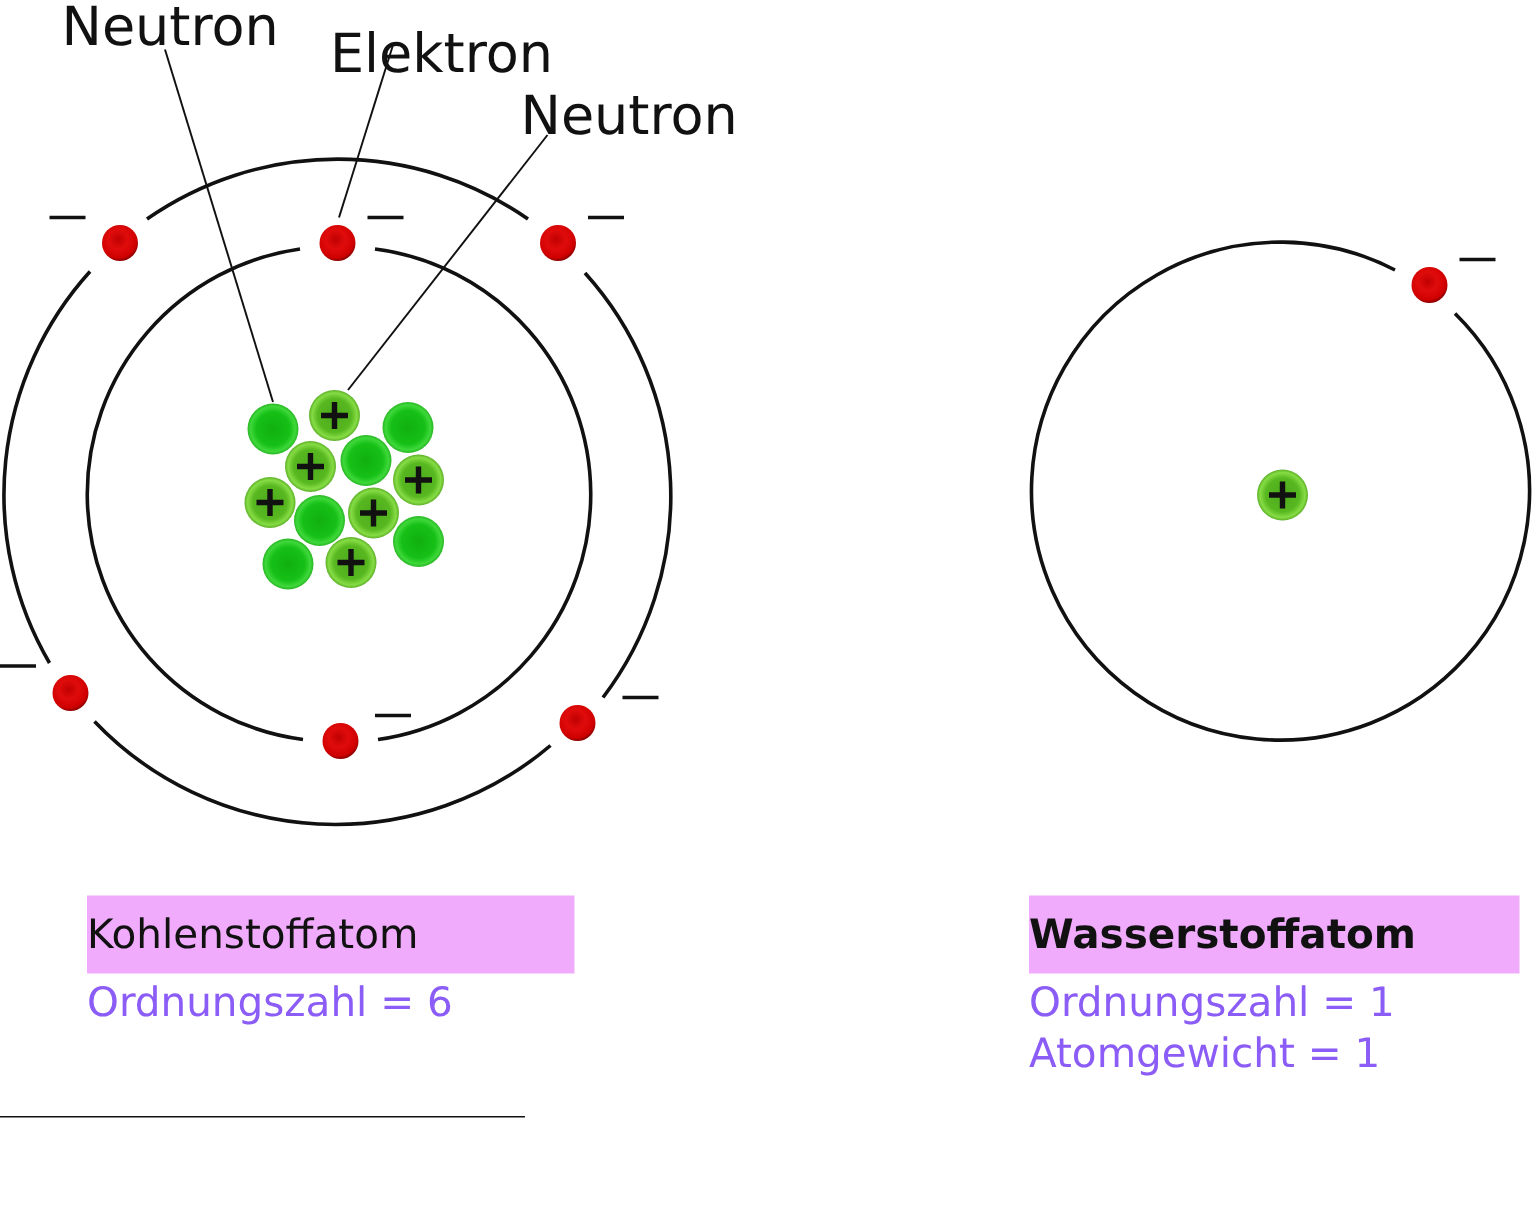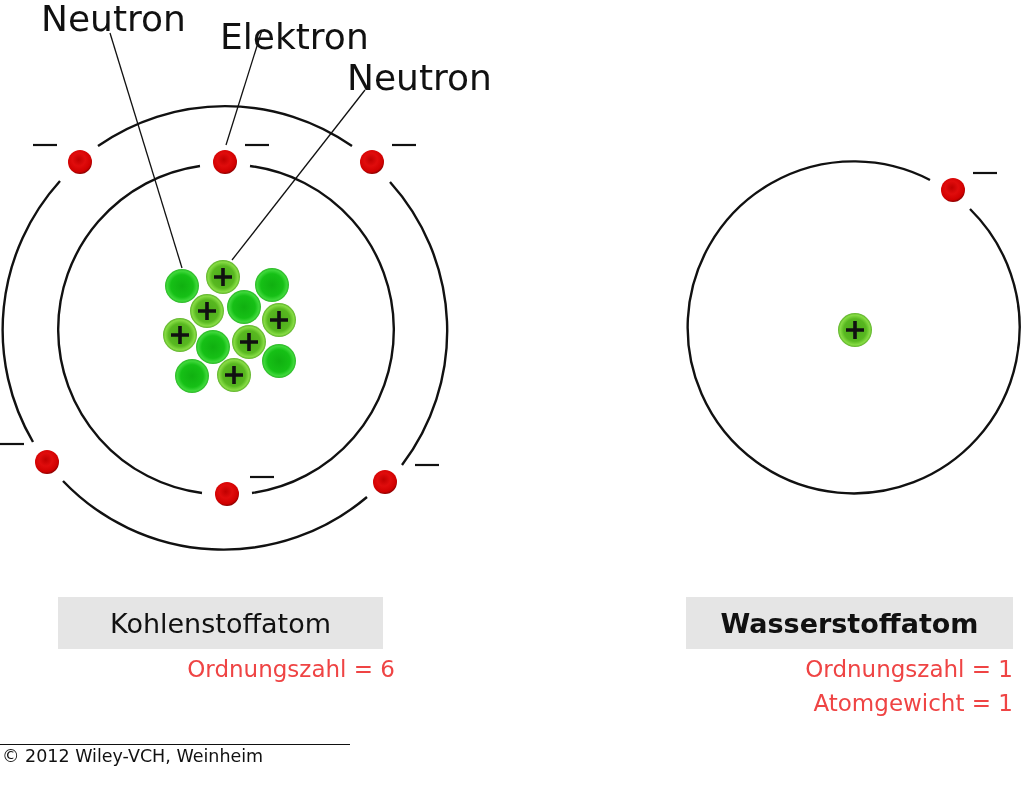--- a/index.html
+++ b/index.html
@@ -1,23 +1,23 @@
 <!DOCTYPE html>
 <html><head>
 <meta charset="utf-8">
 <style>
   html, body { margin: 0; padding: 0; background: #ffffff; }
   body { width: 1024px; height: 809px; position: relative; overflow: hidden;
          font-family: "DejaVu Sans", sans-serif; color: #111; }
   #diagram { position: absolute; left: 0; top: 0; }
   .callout { position: absolute; font-size: 36px; line-height: 1; color: #111; white-space: nowrap; }
-  .title-box { position: absolute; background: #e5e5e5; height: 52px;
-               display: flex; align-items: center; justify-content: center;
+  .title-box { position: absolute; background: #f0abfc; height: 52px;
+               display: flex; align-items: center; 
                font-size: 27px; color: #111; }
-  .stats { position: absolute; text-align: right; font-size: 23px; line-height: 34px; color: #ef4444; }
+  .stats { position: absolute; text-align: left; font-size: 27px; line-height: 34px; color: #8b5cf6; }
   .credit-rule { position: absolute; left: 0; top: 744px; width: 350px; height: 1px; background: #111; }
   .credit { position: absolute; left: 2px; top: 746px; font-size: 17.5px; line-height: 20px; color: #111; }
   .credit div { white-space: pre; }
 </style>
 </head>
 <body>
 
 <svg id="diagram" width="1024" height="809" viewBox="0 0 1024 809">
   <defs>
     <radialGradient id="gElectron" cx="45%" cy="40%" r="60%">
@@ -158,14 +158,13 @@
 <div class="title-box" style="left:686px; top:597px; width:327px;font-weight:bold;">
   <span>Wasserstoffatom</span>
 </div>
 <div class="stats" style="left:686px; top:652px; width:327px;">
   <div>Ordnungszahl = 1</div>
   <div>Atomgewicht = 1</div>
 </div>
 
 <div class="credit-rule"></div>
 <div class="credit">
-  <div>© 2012 Wiley-VCH, Weinheim</div>
 </div>
 
 </body></html>

